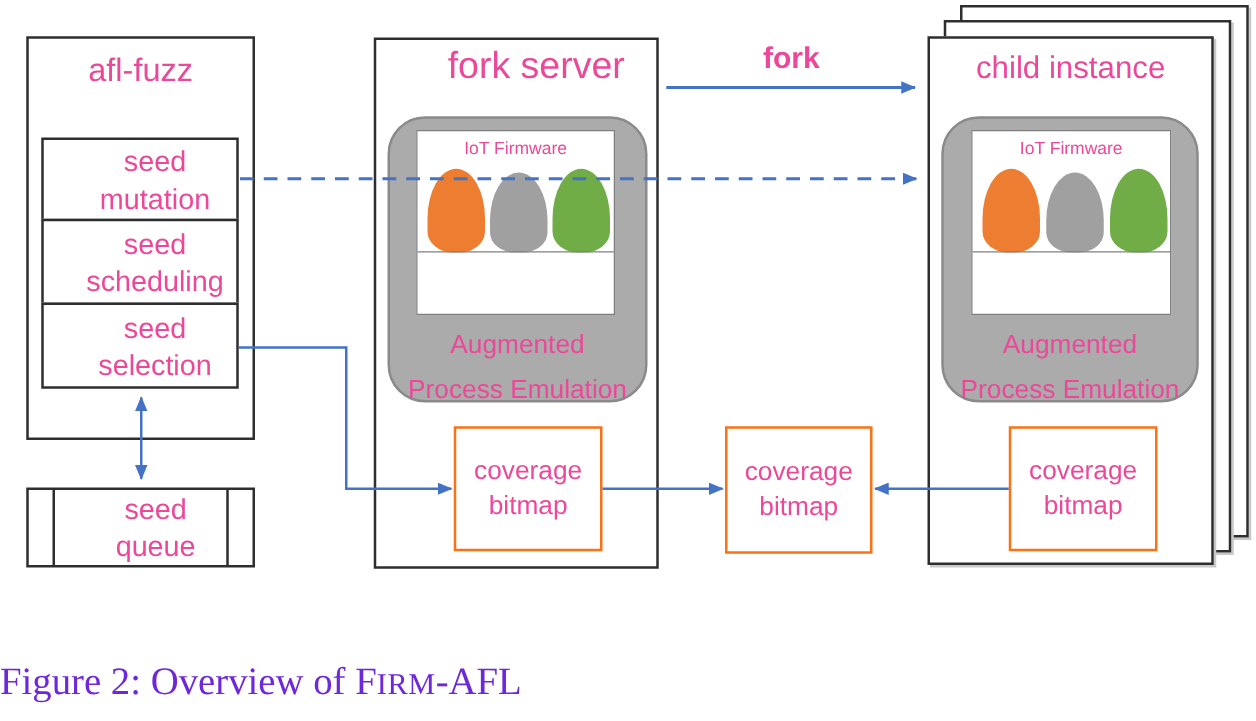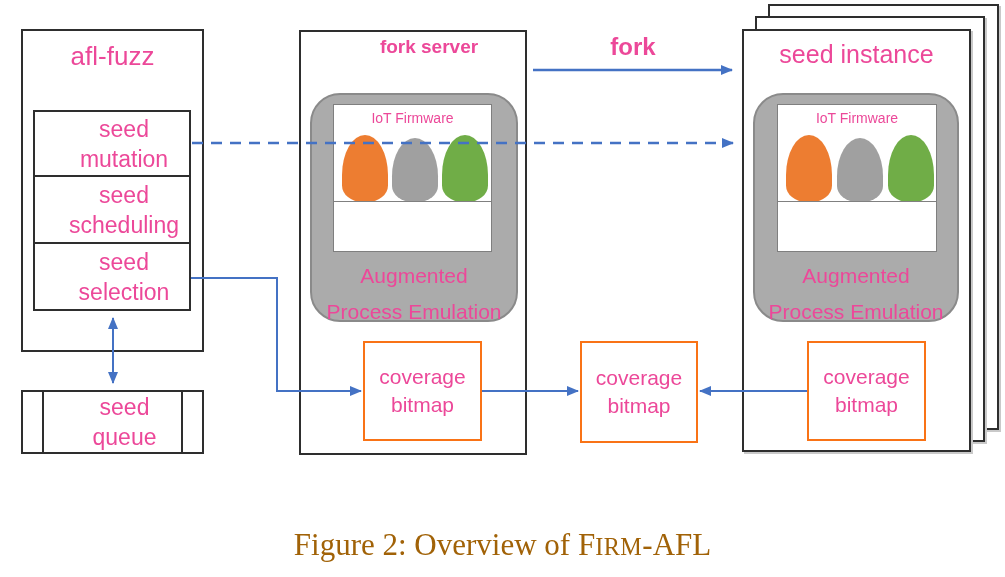--- a/index.html
+++ b/index.html
@@ -15,22 +15,22 @@
   .graybox{border:2px solid #8a8a8a;border-radius:30px;z-index:9;}
   .inner-white{background:#fff;border:1px solid #7f7f7f;z-index:10;}
   .iot{font-size:14px;line-height:18px;z-index:12;}
   .floor{background:#808080;height:1px;z-index:11;}
   .blob{border-radius:52% 52% 46% 46% / 62% 62% 26% 26%;z-index:11;}
   .ape{font-size:21px;line-height:36px;z-index:12;}
   .pg{border:2px solid #2e2e2e;background:#fff;box-shadow:2px 2px 0 #c9c9c9;}
   .qline{background:#2e2e2e;width:2px;z-index:5;}
   .arrow-label{font-size:24px;line-height:28px;z-index:45;font-weight:bold;}
   .connector-layer{position:absolute;left:0;top:0;z-index:40;pointer-events:none;}
-  .caption{position:absolute;left:0;top:527px;width:1005px;text-align:center;
-           font-family:"Liberation Serif",serif;font-size:31px;color:#a16207;z-index:45;}
+  .caption{position:absolute;left:0;top:527px;width:1005px;
+           font-family:"Liberation Serif",serif;font-size:31px;color:#6d28d9;z-index:45;}
   .caption .sc{font-size:0.78em;letter-spacing:0.5px;}
 </style>
 </head>
 <body>
 
 <div class="page">
 
   <div class="abs box" style="left:21px;top:29px;width:183px;height:323px;"></div>
   <div class="abs lbl" style="left:21px;top:41px;width:183px;font-size:26px;z-index:10;">afl-fuzz</div>
   <div class="abs box flexc" style="left:33px;top:110px;width:158px;height:67px;z-index:10;">
@@ -47,21 +47,21 @@
   </div>
 
   <div class="abs box flexc" style="left:21px;top:390px;width:183px;height:64px;">
     <span class="lbl mod-label">seed
 queue</span>
   </div>
   <div class="abs qline" style="left:42px;top:392px;height:60px;"></div>
   <div class="abs qline" style="left:181px;top:392px;height:60px;"></div>
 
   <div class="abs box" style="left:299px;top:30px;width:228px;height:425px;"></div>
-  <div class="abs lbl" style="left:299px;top:36px;width:260px;font-size:19px;z-index:10;font-weight:bold;">fork server</div>
+  <div class="abs lbl" style="left:299px;top:36px;width:260px;font-size:30px;z-index:10;">fork server</div>
   <div class="abs graybox" style="left: 310px; top: 93px; width: 208px; height: 229px; background-color: rgb(171, 171, 171);"></div>
   <div class="abs inner-white" style="left:333px;top:104px;width:159px;height:148px;"></div>
   <div class="abs lbl iot" style="left:333px;top:109px;width:159px;">IoT Firmware</div>
   <div class="abs blob" style="left: 342px; top: 135px; width: 46px; height: 67px; background-color: rgb(237, 125, 49);"></div>
   <div class="abs blob" style="left: 392px; top: 138px; width: 46px; height: 64px; background-color: rgb(160, 160, 160);"></div>
   <div class="abs blob" style="left: 442px; top: 135px; width: 46px; height: 67px; background-color: rgb(112, 173, 71);"></div>
   <div class="abs floor" style="left:334px;top:201px;width:157px;"></div>
   <div class="abs lbl ape" style="left:310px;top:258px;width:208px;">Augmented
 Process Emulation</div>
   <div class="abs cov flexc" style="left:363px;top:341px;width:119px;height:100px;">
@@ -70,21 +70,21 @@
   </div>
 
   <div class="abs cov flexc" style="left:580px;top:341px;width:118px;height:102px;">
     <span class="lbl cov-label">coverage
 bitmap</span>
   </div>
 
   <div class="abs pg" style="left:768px;top:4px;width:231px;height:426px;z-index:1;"></div>
   <div class="abs pg" style="left:755px;top:16px;width:230px;height:426px;z-index:2;"></div>
   <div class="abs pg" style="left:742px;top:29px;width:229px;height:423px;z-index:3;"></div>
-  <div class="abs lbl" style="left:742px;top:40px;width:229px;font-size:25px;z-index:10;">seed instance</div>
+  <div class="abs lbl" style="left:742px;top:40px;width:229px;font-size:25px;z-index:10;">child instance</div>
   <div class="abs graybox" style="left: 753px; top: 93px; width: 206px; height: 229px; background-color: rgb(171, 171, 171);"></div>
   <div class="abs inner-white" style="left:777px;top:104px;width:160px;height:148px;"></div>
   <div class="abs lbl iot" style="left:777px;top:109px;width:160px;">IoT Firmware</div>
   <div class="abs blob" style="left: 786px; top: 135px; width: 46px; height: 67px; background-color: rgb(237, 125, 49);"></div>
   <div class="abs blob" style="left: 837px; top: 138px; width: 46px; height: 64px; background-color: rgb(160, 160, 160);"></div>
   <div class="abs blob" style="left: 888px; top: 135px; width: 46px; height: 67px; background-color: rgb(112, 173, 71);"></div>
   <div class="abs floor" style="left:778px;top:201px;width:158px;"></div>
   <div class="abs lbl ape" style="left:753px;top:258px;width:206px;">Augmented
 Process Emulation</div>
   <div class="abs cov flexc" style="left:807px;top:341px;width:119px;height:100px;">

